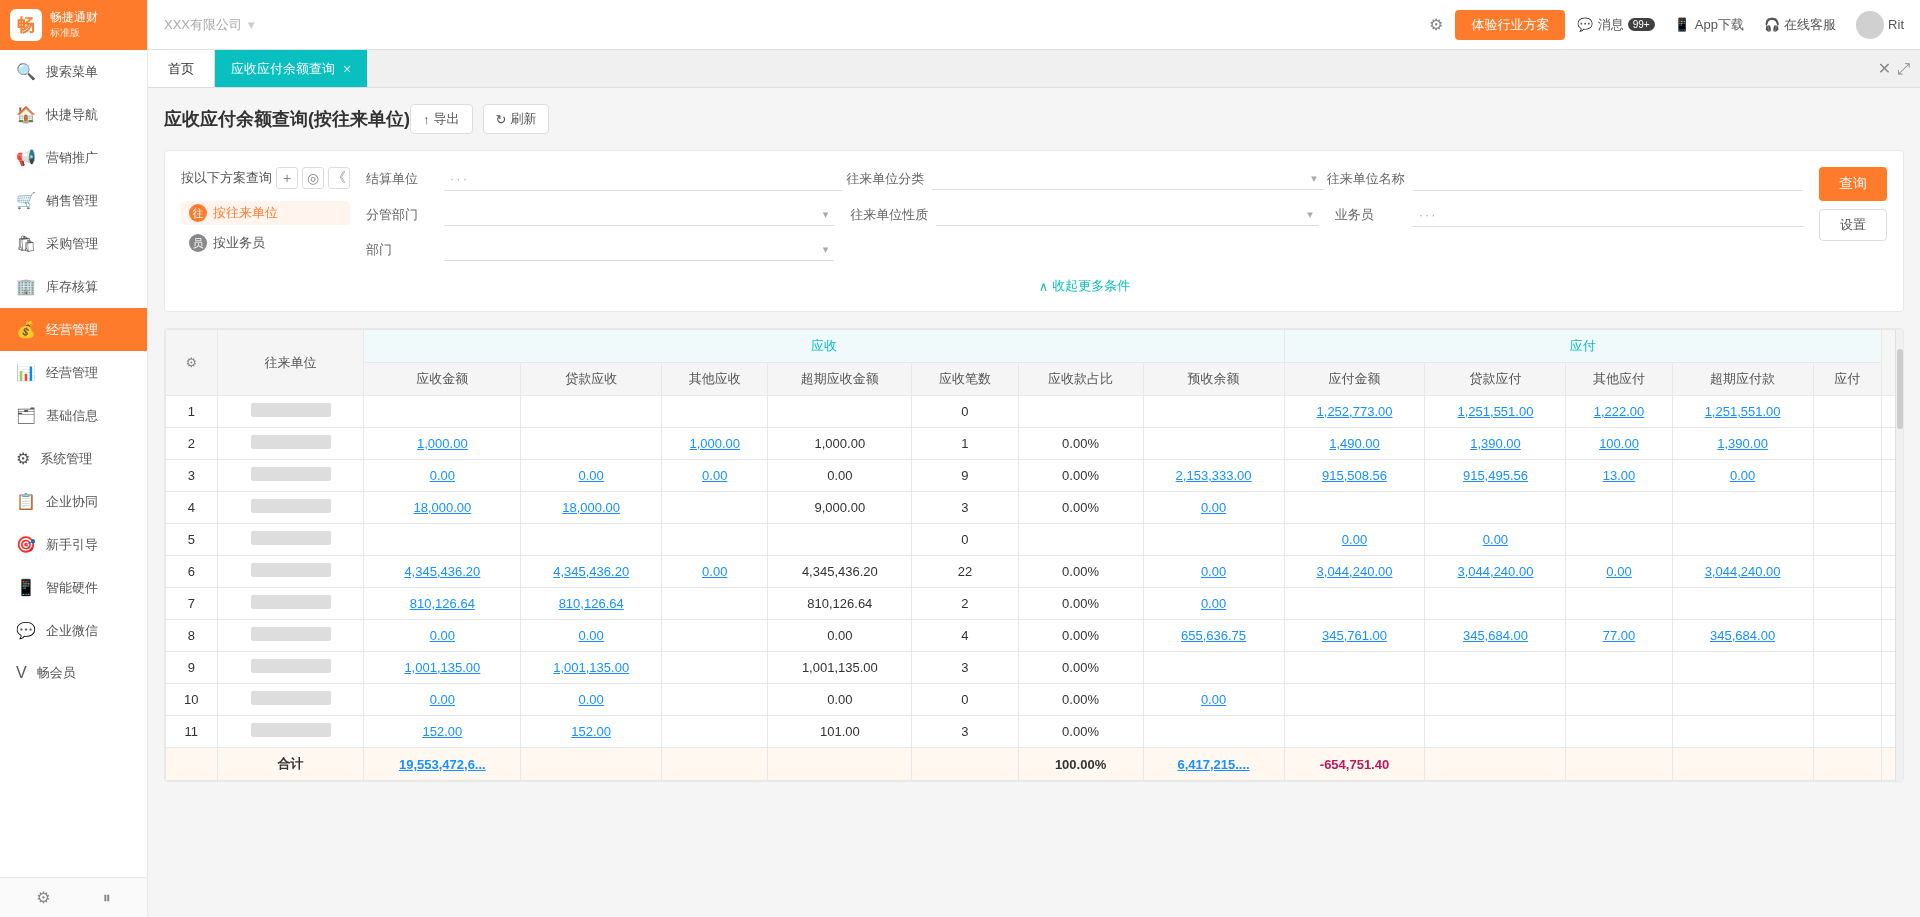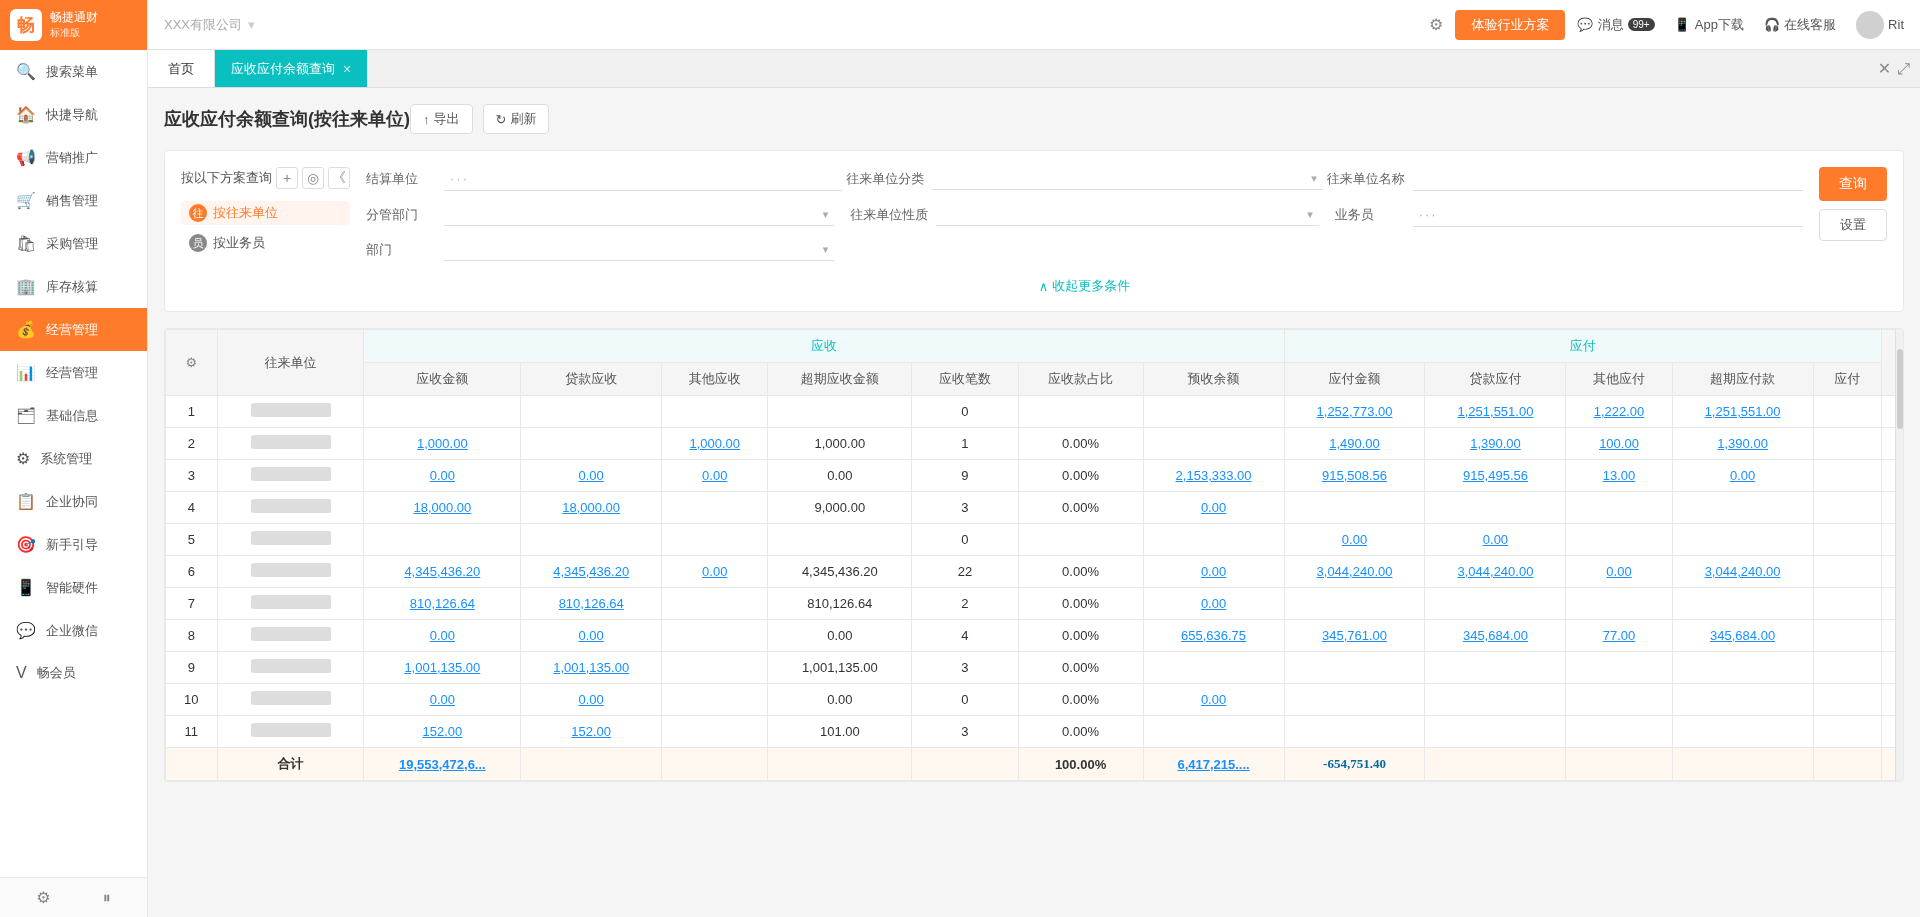--- a/index.html
+++ b/index.html
@@ -175,21 +175,21 @@
     .data-table th.group-header {
       background: #f0fafa; color: #09bfbf;
     }
     .data-table td { color: #333; }
     .data-table .num-link {
       color: #1890ff; text-decoration: underline; cursor: pointer;
     }
     .data-table .footer-row td {
       background: #fff8f0; font-weight: bold; color: #333;
     }
-    .data-table .footer-row td.highlight { color: #0369a1; font-family: Liberation Serif, serif; }
+    .data-table .footer-row td.highlight { color: #be185d; }
     .settings-gear { color: #888; cursor: pointer; }
 
     
     .table-scrollbar {
       position: absolute; right: 0; top: 0; bottom: 0; width: 8px;
       background: #f0f0f0; border-left: 1px solid #e0e0e0;
     }
     .table-scrollbar-thumb {
       width: 6px; margin: 0 auto; height: 80px; background: #ccc; border-radius: 3px;
       margin-top: 20px;

